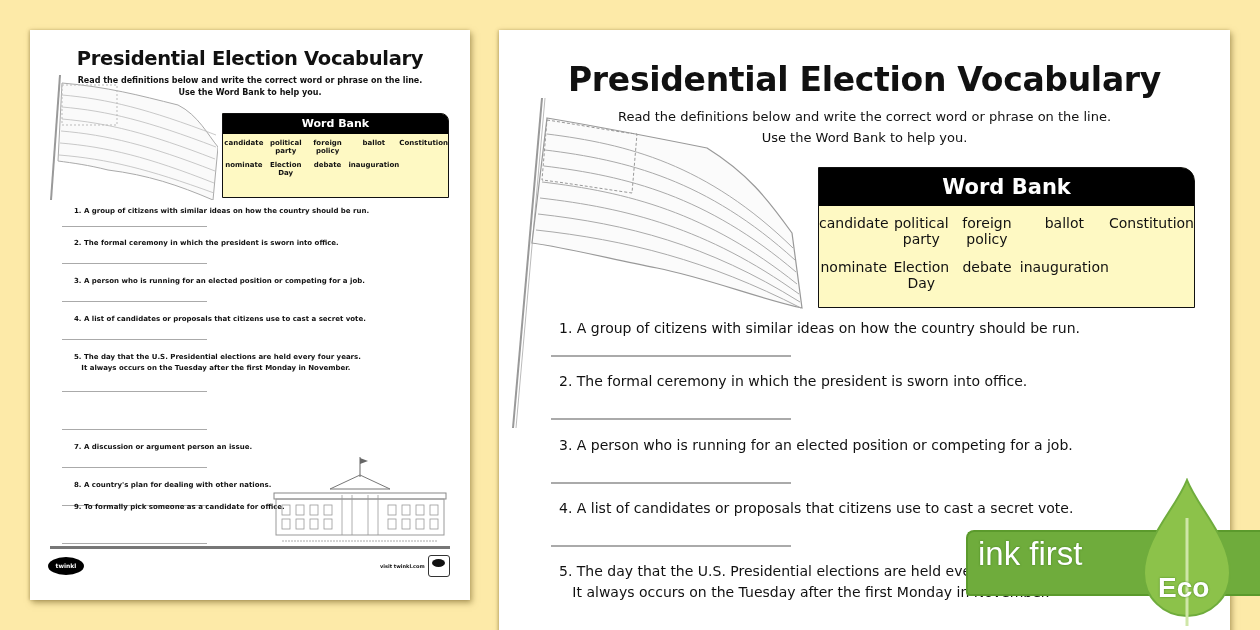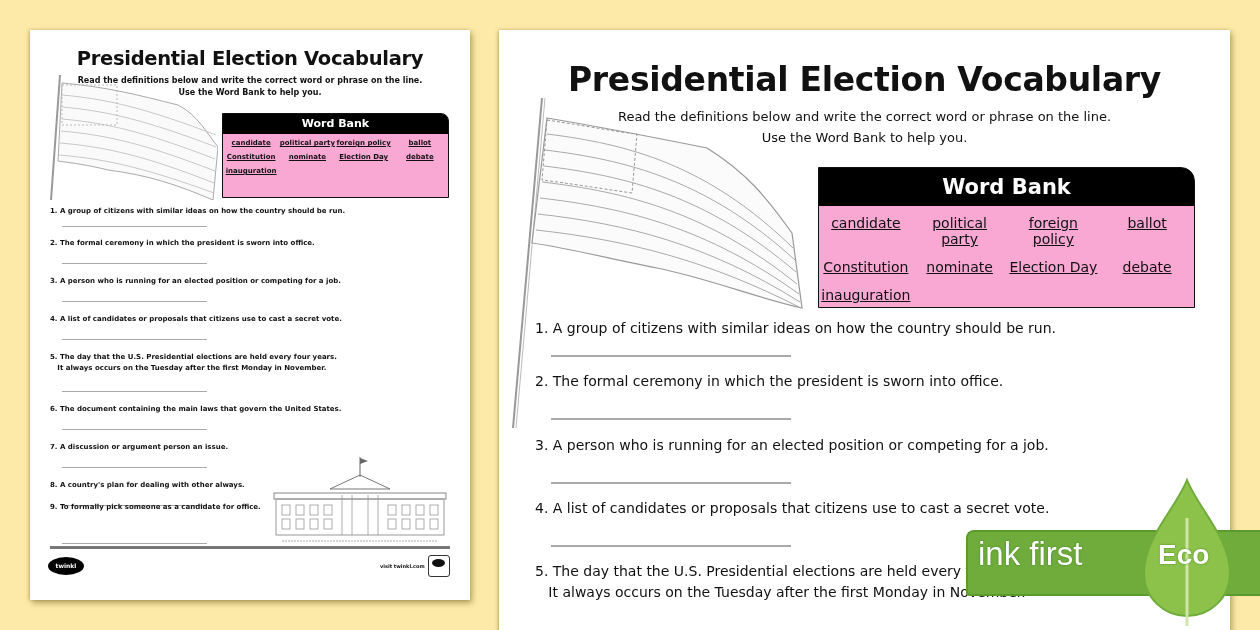--- a/index.html
+++ b/index.html
@@ -12,25 +12,25 @@
   .page {
     position:absolute; background:#fff;
     box-shadow: 2px 3px 6px rgba(120,100,40,0.55), -1px 0 3px rgba(120,100,40,0.35);
   }
   #left-page { left:30px; top:30px; width:440px; height:570px; }
   #right-page { left:499px; top:30px; width:731px; height:620px; }
 
   .title { position:absolute; font-weight:bold; text-align:center; white-space:nowrap; letter-spacing:-0.3px; }
   .sub { position:absolute; text-align:center; white-space:nowrap; }
 
-  .wordbank { position:absolute; border:1.5px solid #111; border-top-right-radius:14px; background:#f9a8d4; }
+  .wordbank { position:absolute; border:1.5px solid #111; border-top-right-radius:14px; background:#fef9c3; }
   .wb-head { background:#000; color:#fff; font-weight:bold; text-align:center; border-top-right-radius:12px; }
-  .wb-grid { display:grid; grid-template-columns:1fr 1fr 1fr 1fr; text-align:center;text-decoration:underline; }
-
-  .q { position:absolute; white-space:nowrap; }
+  .wb-grid { display:grid; grid-template-columns:1fr 1fr 1fr 1fr 1fr; text-align:center; }
+
+  .q { position:absolute; white-space:nowrap;margin-left:24px; }
   .ans { position:absolute; height:0; border-top:2px solid #aaa; }
 
   
   #left-page .title { left:0; width:440px; top:17px; font-size:19.5px; }
   #left-page .sub { left:0; width:440px; font-size:8px; font-weight:bold; }
   #left-page .wordbank { left:192px; top:83px; width:225px; height:83px; border-top-right-radius:8px; }
   #left-page .wb-head { font-size:11px; height:20px; line-height:20px; border-top-right-radius:6px; }
   #left-page .wb-grid { font-size:7px; font-weight:bold; row-gap:6px; padding-top:5px; }
   #left-page .q { left:20px; font-size:7px; font-weight:bold; line-height:11px; }
   #left-page .ans { left:32px; width:145px; border-top-width:1px; }
@@ -54,21 +54,21 @@
     background:#6fac3c; border:2px solid #5b9a2c; border-right:none;
     border-top-left-radius:8px; border-bottom-left-radius:4px;
   }
   .eco-text {
     position:absolute; left:978px; top:535px; font-size:33px; color:#fff;
     font-family:"Liberation Sans", sans-serif;
     text-shadow: 0 0 2px #3f7d1a;
   }
   .eco-leaf { position:absolute; left:1136px; top:478px; width:102px; height:150px; }
   .eco-label {
-    position:absolute; left:1158px; top:539px; font-size:28px; font-weight:bold; color:#fff;
+    position:absolute; left:1158px; top:572px; font-size:28px; font-weight:bold; color:#fff;
     font-family:"Liberation Sans", sans-serif; text-shadow:0 0 2px #3f7d1a;
   }
 </style>
 </head>
 <body>
 
 <div class="page" id="left-page">
   <div class="title">Presidential Election Vocabulary</div>
   <div class="sub" style="top:46px;">Read the definitions below and write the correct word or phrase on the line.</div>
   <div class="sub" style="top:58px;">Use the Word Bank to help you.</div>
@@ -105,25 +105,24 @@
   <div class="q" style="top:176px;"><span>1.</span> <span>A group of citizens with similar ideas on how the country should be run.</span></div>
   <div class="ans" style="top:196px;"></div>
   <div class="q" style="top:208px;"><span>2.</span> <span>The formal ceremony in which the president is sworn into office.</span></div>
   <div class="ans" style="top:233px;"></div>
   <div class="q" style="top:246px;"><span>3.</span> <span>A person who is running for an elected position or competing for a job.</span></div>
   <div class="ans" style="top:271px;"></div>
   <div class="q" style="top:284px;"><span>4.</span> <span>A list of candidates or proposals that citizens use to cast a secret vote.</span></div>
   <div class="ans" style="top:309px;"></div>
   <div class="q" style="top:322px;"><span>5.</span> <span>The day that the U.S. Presidential elections are held every four years.</span><br>&nbsp;&nbsp;&nbsp;<span>It always occurs on the Tuesday after the first Monday in November.</span></div>
   <div class="ans" style="top:361px;"></div>
-  <div class="q" style="top:374px;"><span>6.</span> <span>The document containing the main laws that govern the United States.</span></div>
   <div class="ans" style="top:399px;"></div>
   <div class="q" style="top:412px;"><span>7.</span> <span>A discussion or argument person an issue.</span></div>
   <div class="ans" style="top:437px;"></div>
-  <div class="q" style="top:450px;"><span>8.</span> <span>A country's plan for dealing with other always.</span></div>
+  <div class="q" style="top:450px;"><span>8.</span> <span>A country's plan for dealing with other nations.</span></div>
   <div class="ans" style="top:475px;"></div>
   <div class="q" style="top:472px;"><span>9.</span> <span>To formally pick someone as a candidate for office.</span></div>
   <div class="ans" style="top:513px;"></div>
 
   <svg style="position:absolute;left:242px;top:425px;" width="176" height="92" viewBox="0 0 176 92">
     <line x1="88" y1="2" x2="88" y2="22" stroke="#666"></line>
     <path d="M88 3 L96 6 L88 9 Z" fill="#666"></path>
     <polygon points="58,34 88,20 118,34" fill="none" stroke="#777"></polygon>
     <rect x="2" y="38" width="172" height="6" fill="none" stroke="#888"></rect>
     <rect x="4" y="44" width="168" height="36" fill="none" stroke="#999"></rect>

